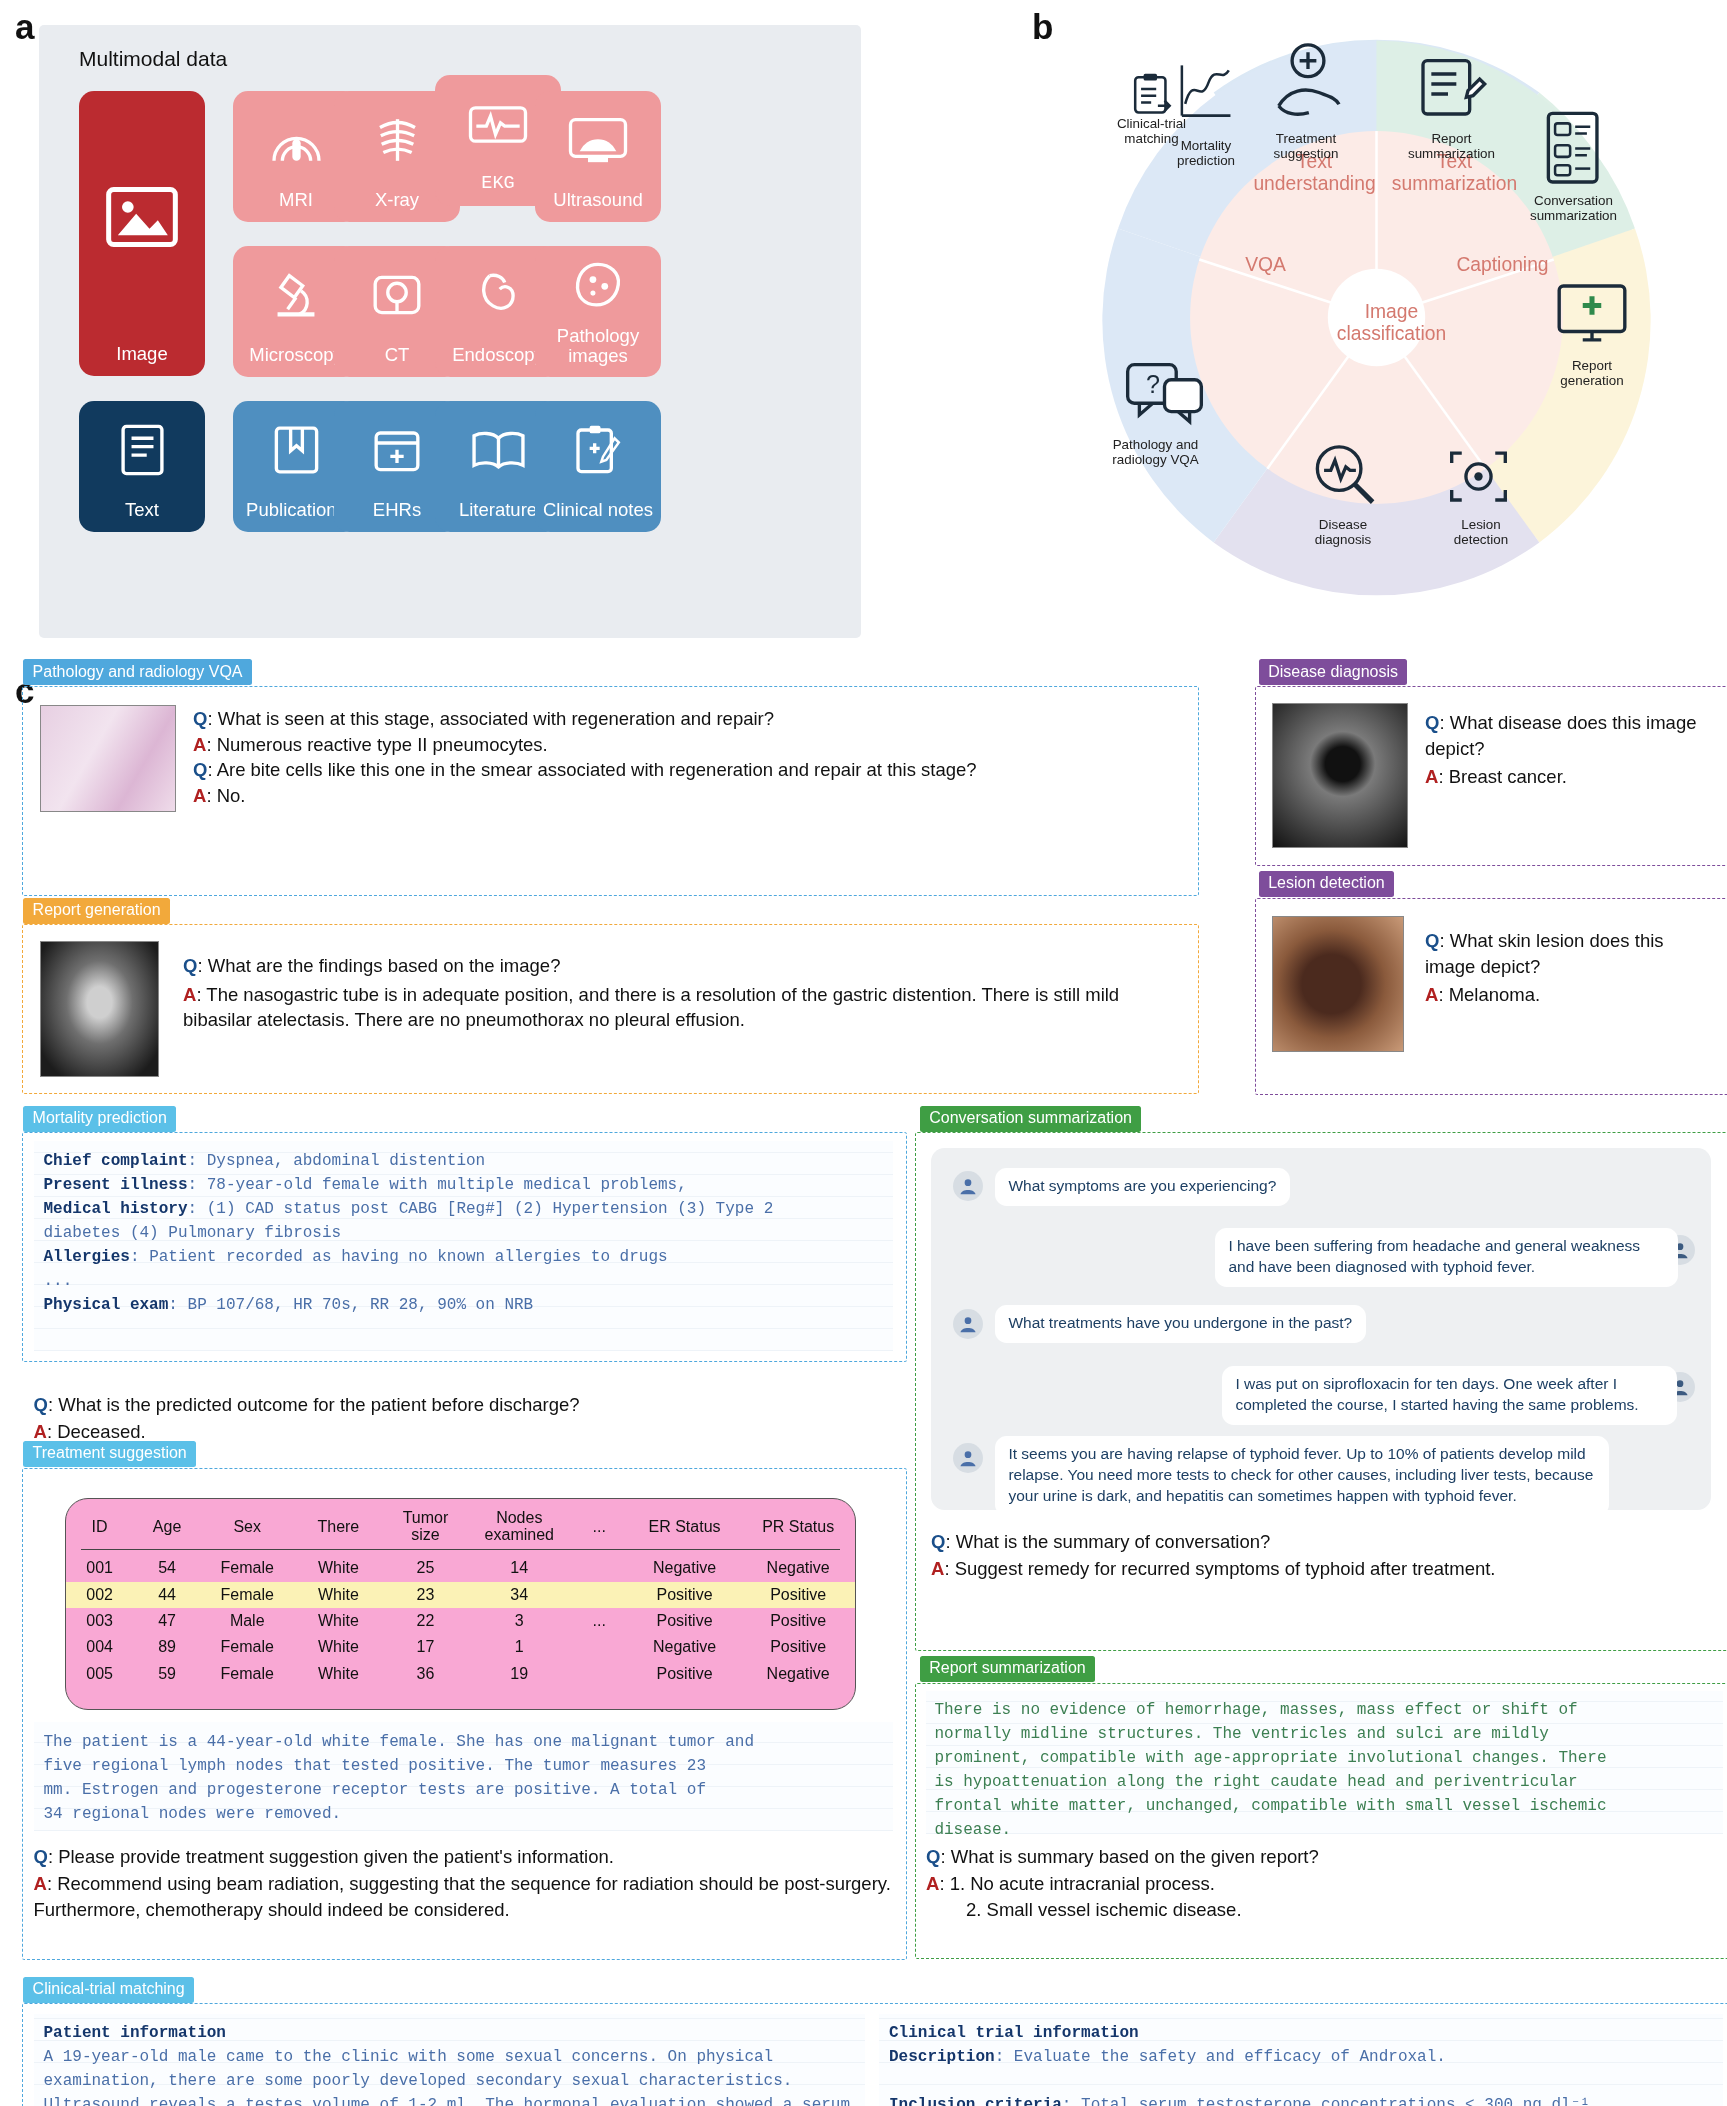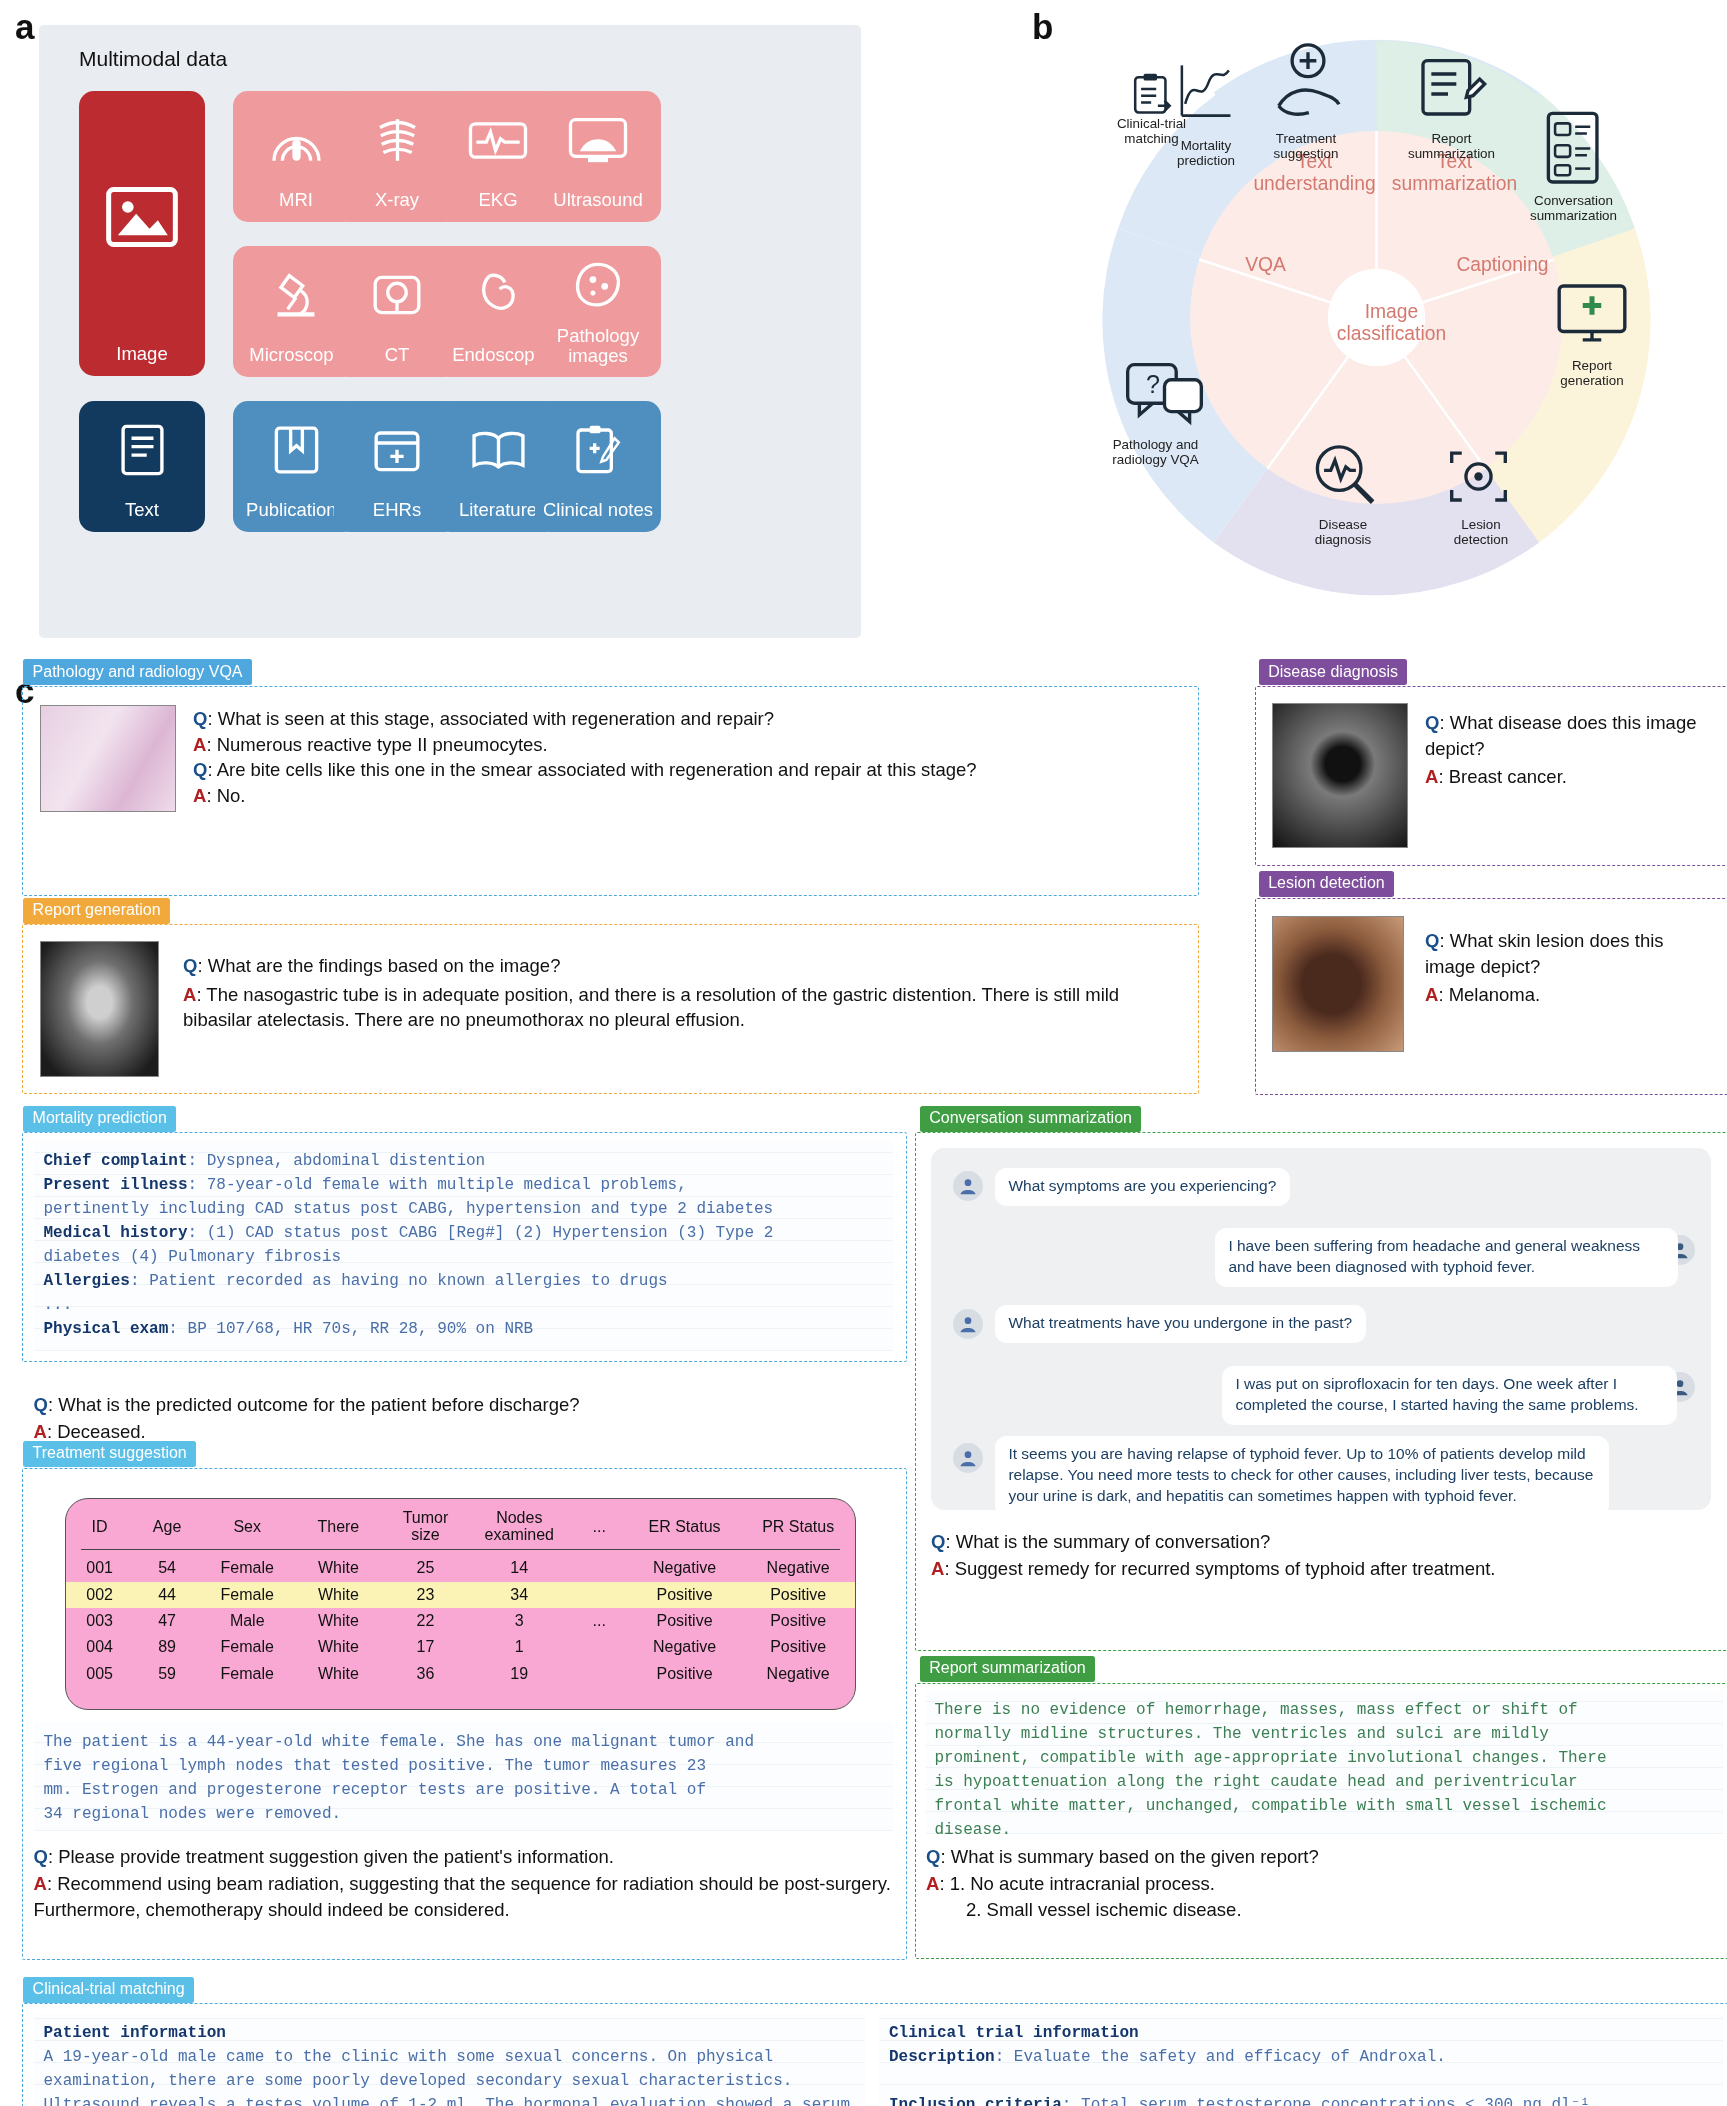--- a/index.html
+++ b/index.html
@@ -96,21 +96,21 @@
           <path d="M33 6 L33 56" stroke="#fff" stroke-width="4"></path>
           <path d="M12 16 Q33 4 54 16" fill="none" stroke="#fff" stroke-width="4"></path>
           <path d="M13 26 Q33 16 53 26" fill="none" stroke="#fff" stroke-width="4"></path>
           <path d="M14 36 Q33 27 52 36" fill="none" stroke="#fff" stroke-width="4"></path>
           <path d="M16 46 Q33 38 50 46" fill="none" stroke="#fff" stroke-width="4"></path>
         </svg>
     </div>
     <div class="lbl">X-ray</div>
   </div>
 
-  <div class="tile sm-tile pink" style="left:420px;top:84px;">
+  <div class="tile sm-tile pink" style="left:420px;top:68px;font-family:Liberation Mono, monospace;">
     <div class="ico">
       <svg width="60" height="47" viewBox="0 0 72 56">
           <rect x="3" y="8" width="66" height="40" rx="6" fill="none" stroke="#fff" stroke-width="4"></rect>
           <path d="M10 30 H22 L27 18 L33 40 L39 26 L44 30 H62" fill="none" stroke="#fff" stroke-width="4"></path>
         </svg>
     </div>
     <div class="lbl">EKG</div>
   </div>
 
   <div class="tile sm-tile pink" style="left:520px;top:84px;">
@@ -389,21 +389,20 @@
     <div><span class="qblue">Q</span>: <span>What skin lesion does this image depict?</span></div>
     <div style="margin-top:3.4px;"><span class="ared">A</span>: <span>Melanoma.</span></div>
   </div>
 
   <div class="tag ltblue" style="left:8.4px;top:435px;">Mortality prediction</div>
   <div class="dbox" style="left:6.7px;top:461px;width:883px;height:228px;"></div>
   <div class="notepaper" style="position:absolute;left:18.5px;top:470px;width:859px;height:210px;">
     <div class="mono" style="padding:8.4px 10px;">
       <div><b>Chief complaint</b><span>: Dyspnea, abdominal distention</span></div>
       <div><b>Present illness</b><span>: 78-year-old female with multiple medical problems,</span></div>
-      <div><span>pertinently including CAD status post CABG, hypertension and type 2 diabetes</span></div>
       <div><b>Medical history</b><span>: (1) CAD status post CABG [Reg#] (2) Hypertension (3) Type 2</span></div>
       <div><span>diabetes (4) Pulmonary fibrosis</span></div>
       <div><b>Allergies</b><span>: Patient recorded as having no known allergies to drugs</span></div>
       <div><span>...</span></div>
       <div><b>Physical exam</b><span>: BP 107/68, HR 70s, RR 28, 90% on NRB</span></div>
     </div>
   </div>
   <div class="qa" style="position:absolute;left:18.5px;top:693px;width:864px;margin-top:28px;">
     <div><span class="qblue">Q</span>: <span>What is the predicted outcome for the patient before discharge?</span></div>
     <div style="margin-top:1.7px;"><span class="ared">A</span>: <span>Deceased.</span></div>

